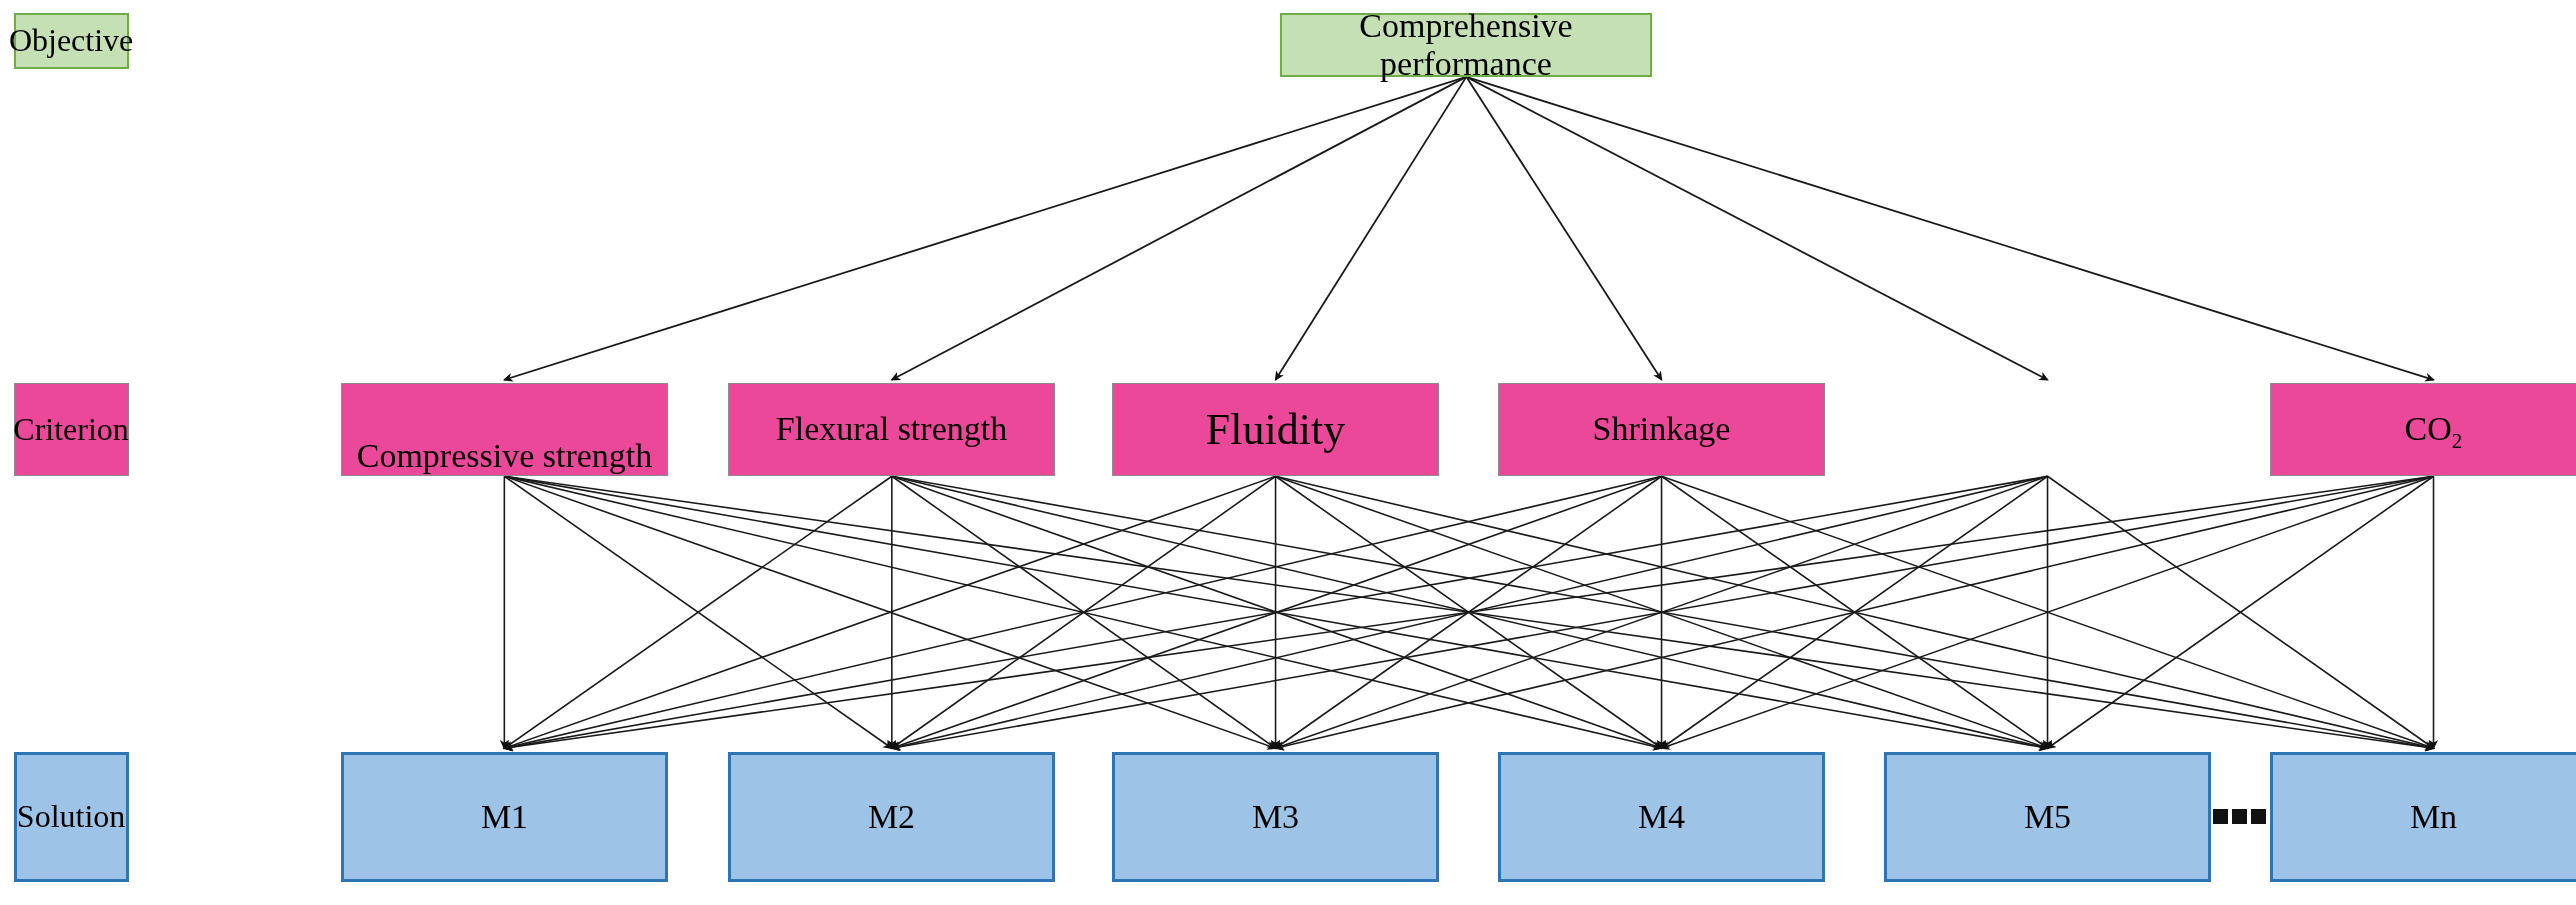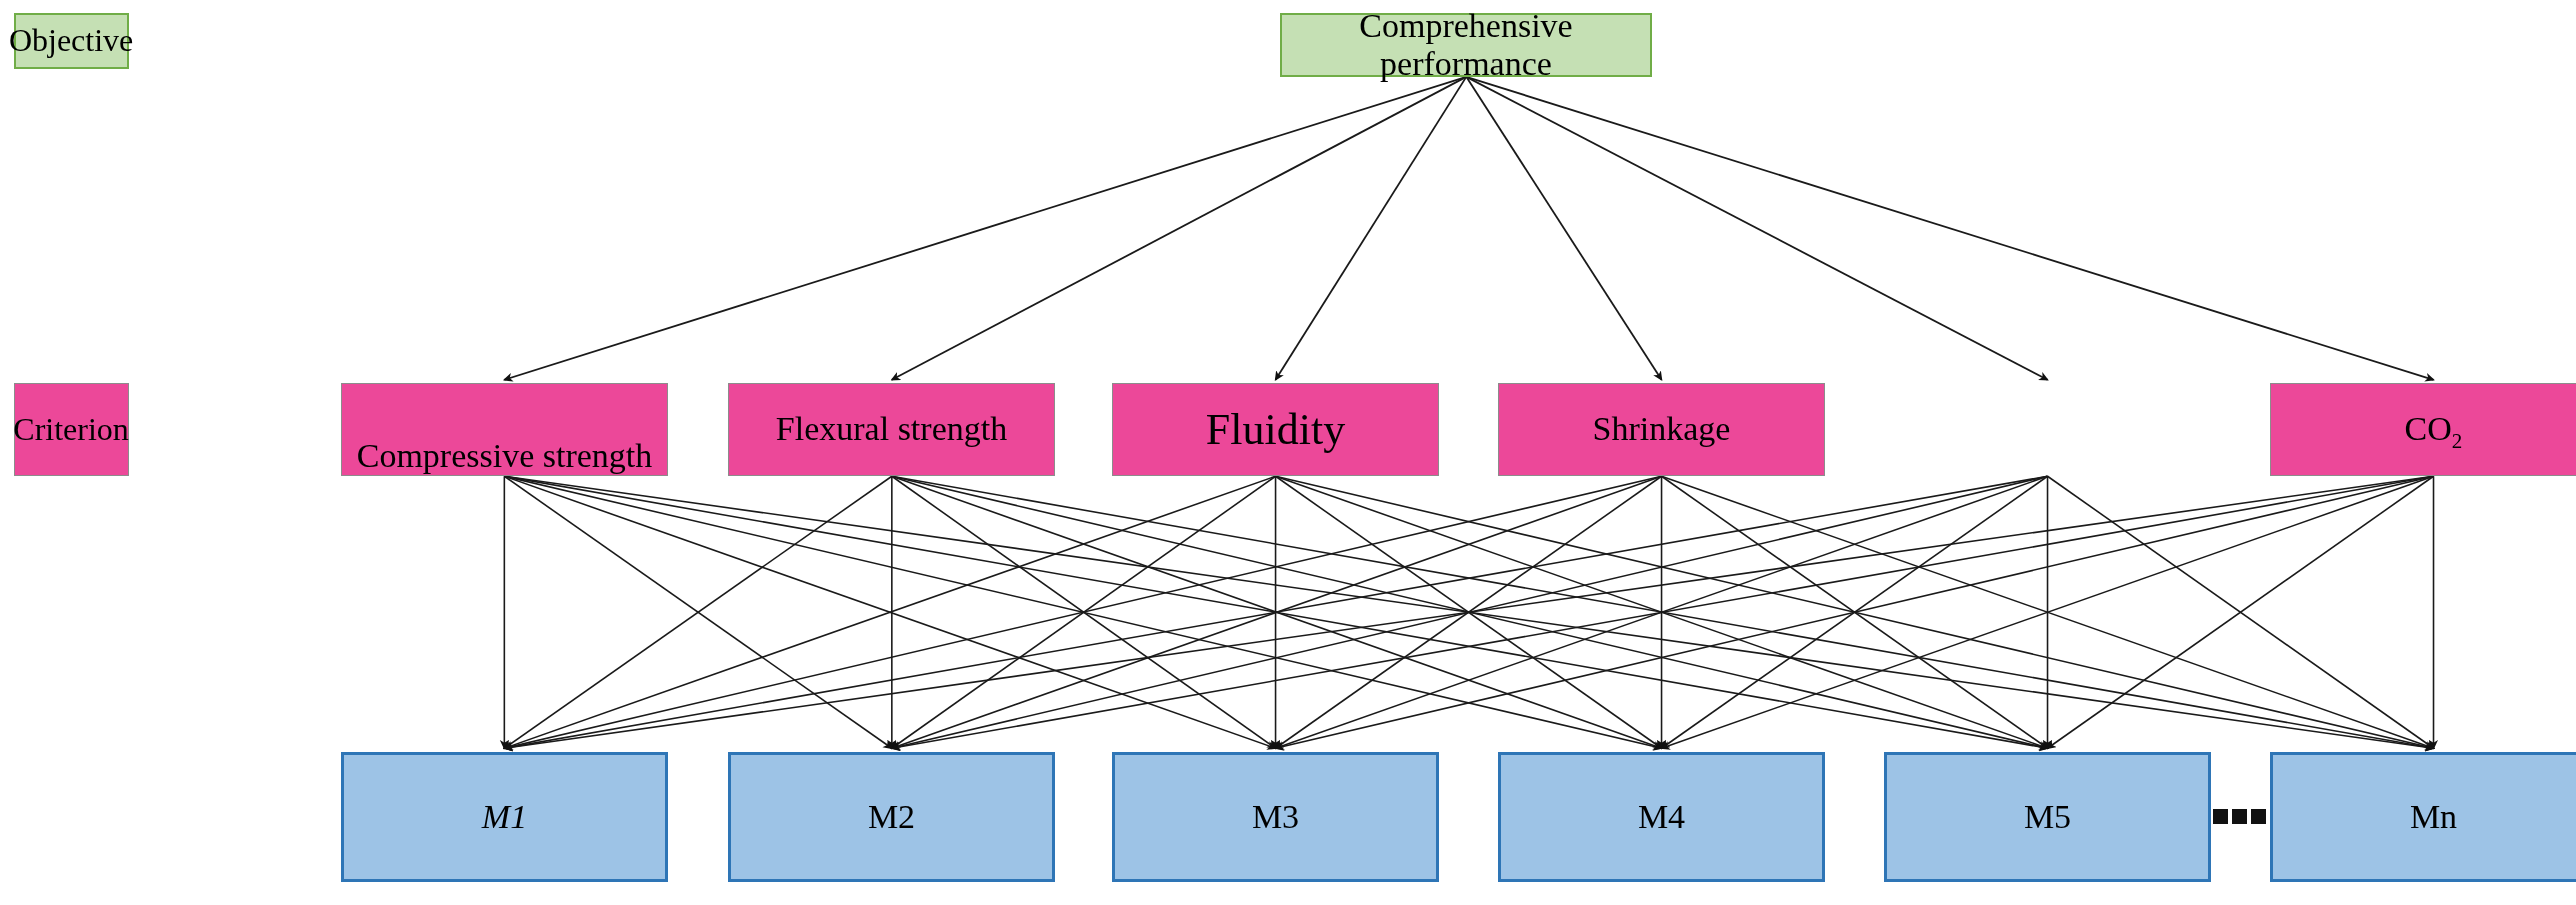--- a/index.html
+++ b/index.html
@@ -101,20 +101,23 @@
   </svg>
 
   <div class="node green" style="left:13.6px;top:13px;width:115px;height:56px;font-size:32px;">
     <span class="lbl">Objective</span>
   </div>
 
   <div class="node gray" style="left:13.6px;top:383px;width:115px;height:93px;font-size:32px;">
     <span class="lbl">Criterion</span>
   </div>
 
+  <div class="node blue" style="left:13.6px;top:752px;width:115px;height:130px;font-size:32px;">
+    <span class="lbl">Solution</span>
+  </div>
 
   <div class="node green" style="left:1280px;top:13px;width:372px;height:64px;font-size:34px;">
     <span class="lbl">Comprehensive performance</span>
   </div>
 
   <div class="node gray" style="left:341px;top:383px;width:327px;height:93px;font-size:34px;align-items:flex-end;">
     <span class="lbl">Compressive strength</span>
   </div>
   <div class="node gray" style="left:728px;top:383px;width:327px;height:93px;font-size:34px;">
     <span class="lbl">Flexural strength</span>
@@ -122,21 +125,21 @@
   <div class="node gray" style="left:1112px;top:383px;width:327px;height:93px;font-size:44px;">
     <span class="lbl">Fluidity</span>
   </div>
   <div class="node gray" style="left:1498px;top:383px;width:327px;height:93px;font-size:34px;">
     <span class="lbl">Shrinkage</span>
   </div>
   <div class="node gray" style="left:2270px;top:383px;width:327px;height:93px;font-size:34px;">
     <span class="lbl"><span>CO</span><sub>2</sub></span>
   </div>
 
-  <div class="node blue" style="left:341px;top:752px;width:327px;height:130px;font-size:34px;font-style:italic;">
+  <div class="node blue" style="left:341px;top:752px;width:327px;height:130px;font-size:34px;">
     <span class="lbl">M1</span>
   </div>
   <div class="node blue" style="left:728px;top:752px;width:327px;height:130px;font-size:34px;font-family:Liberation Serif, serif;">
     <span class="lbl">M2</span>
   </div>
   <div class="node blue" style="left:1112px;top:752px;width:327px;height:130px;font-size:34px;">
     <span class="lbl">M3</span>
   </div>
   <div class="node blue" style="left:1498px;top:752px;width:327px;height:130px;font-size:34px;">
     <span class="lbl">M4</span>

